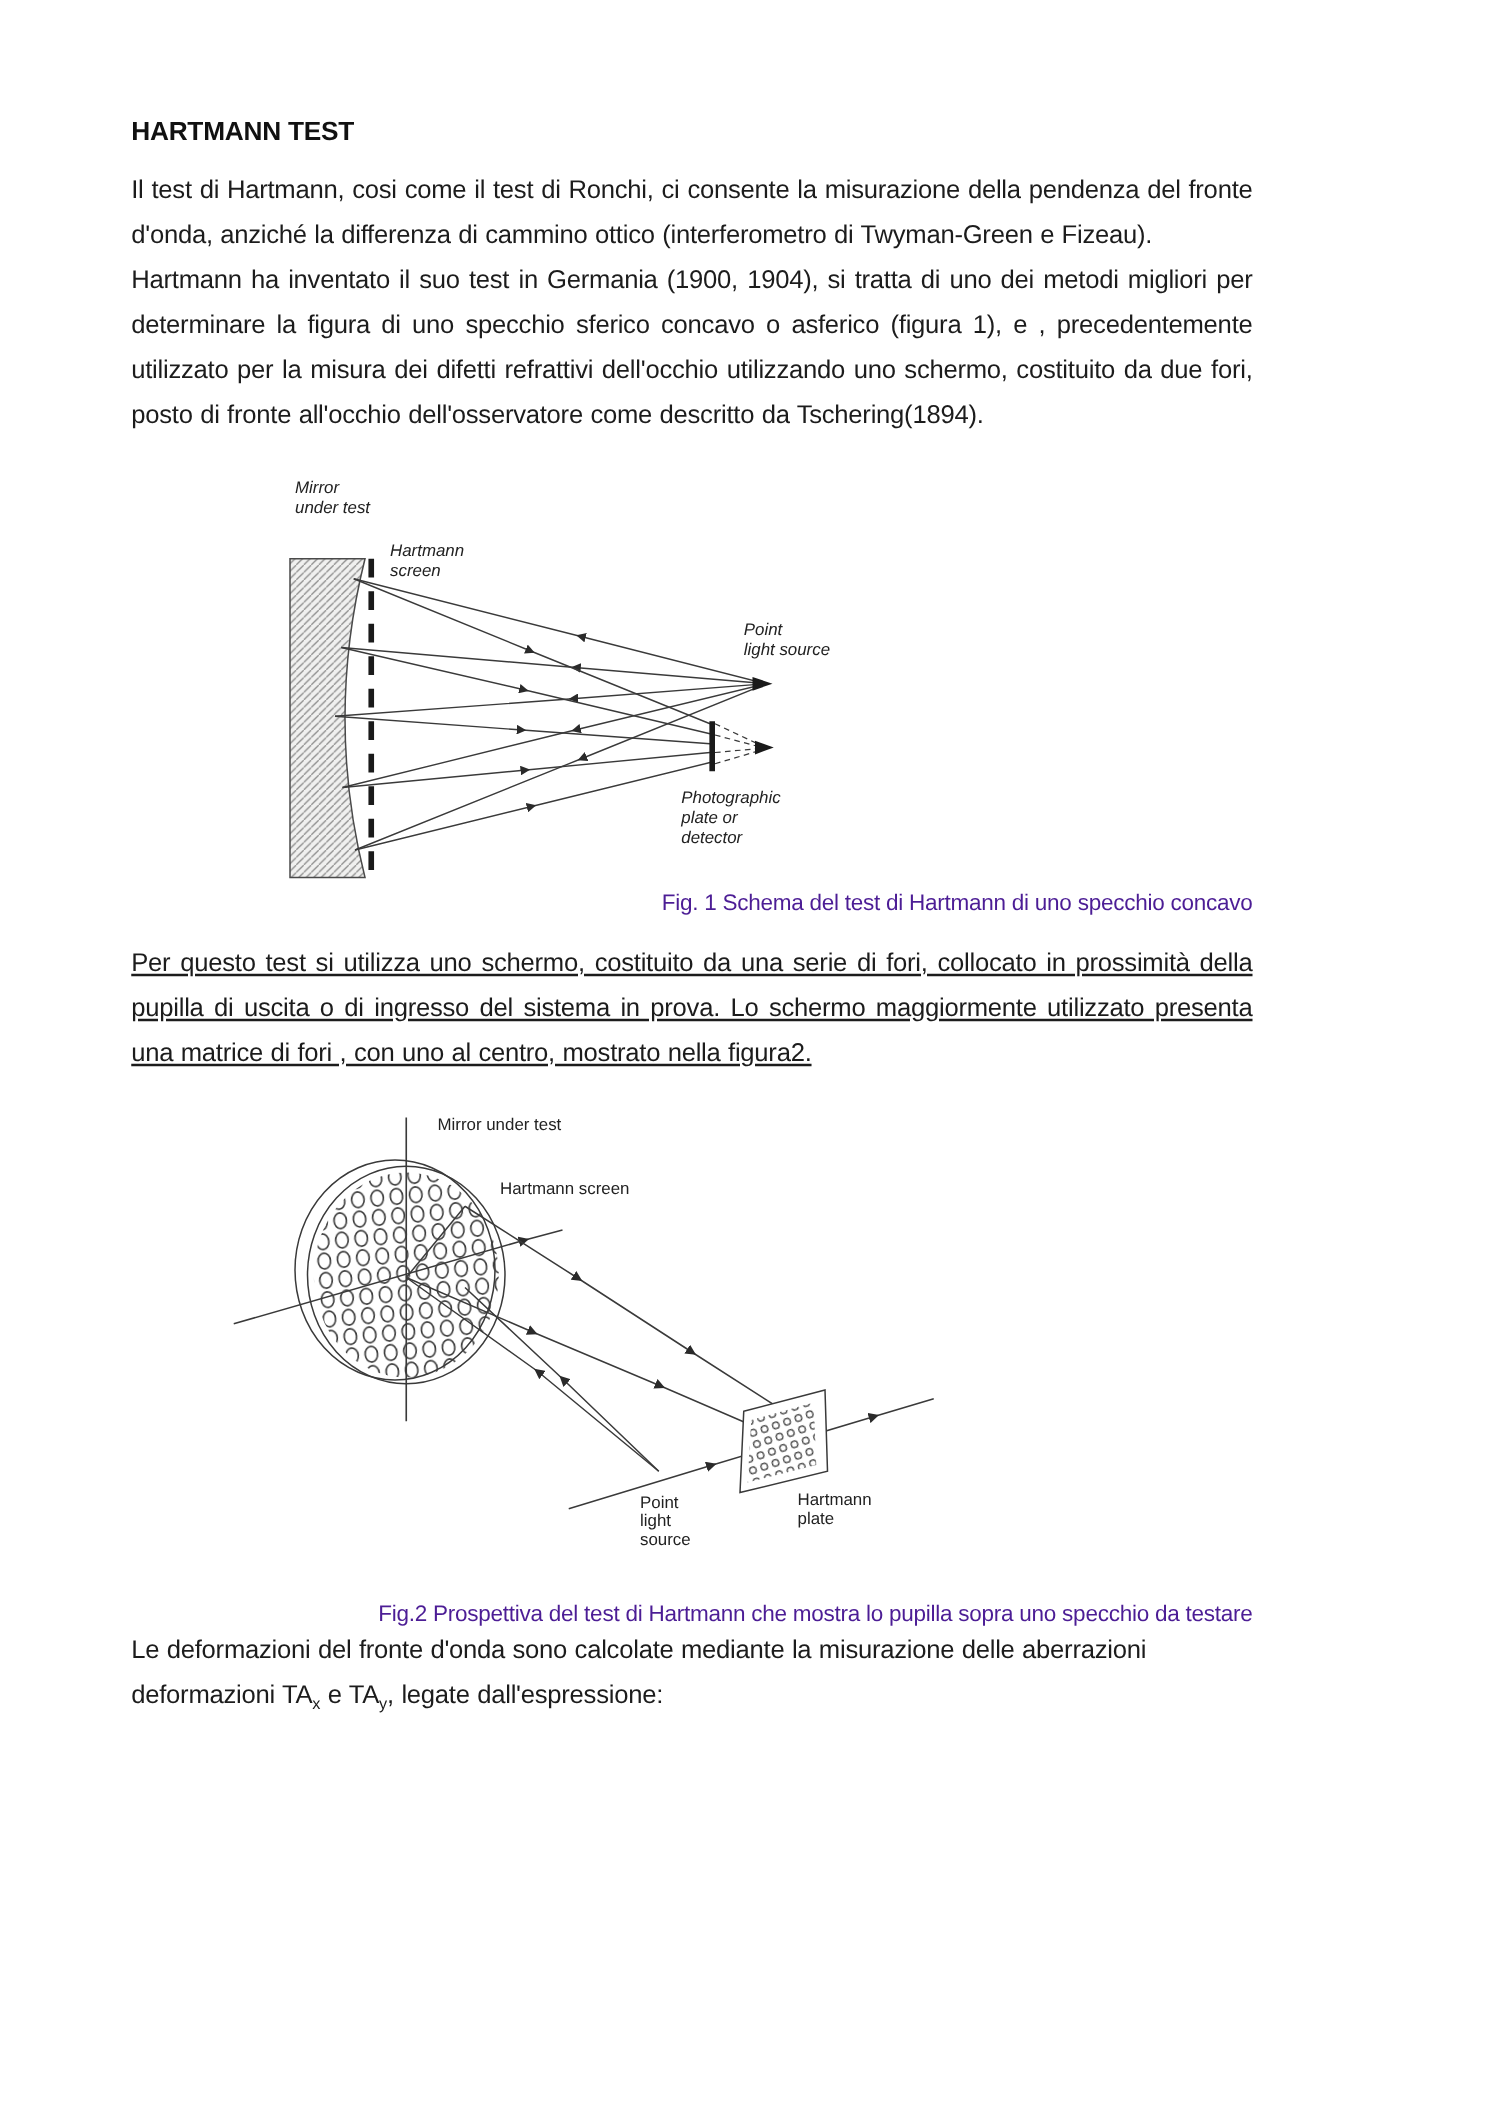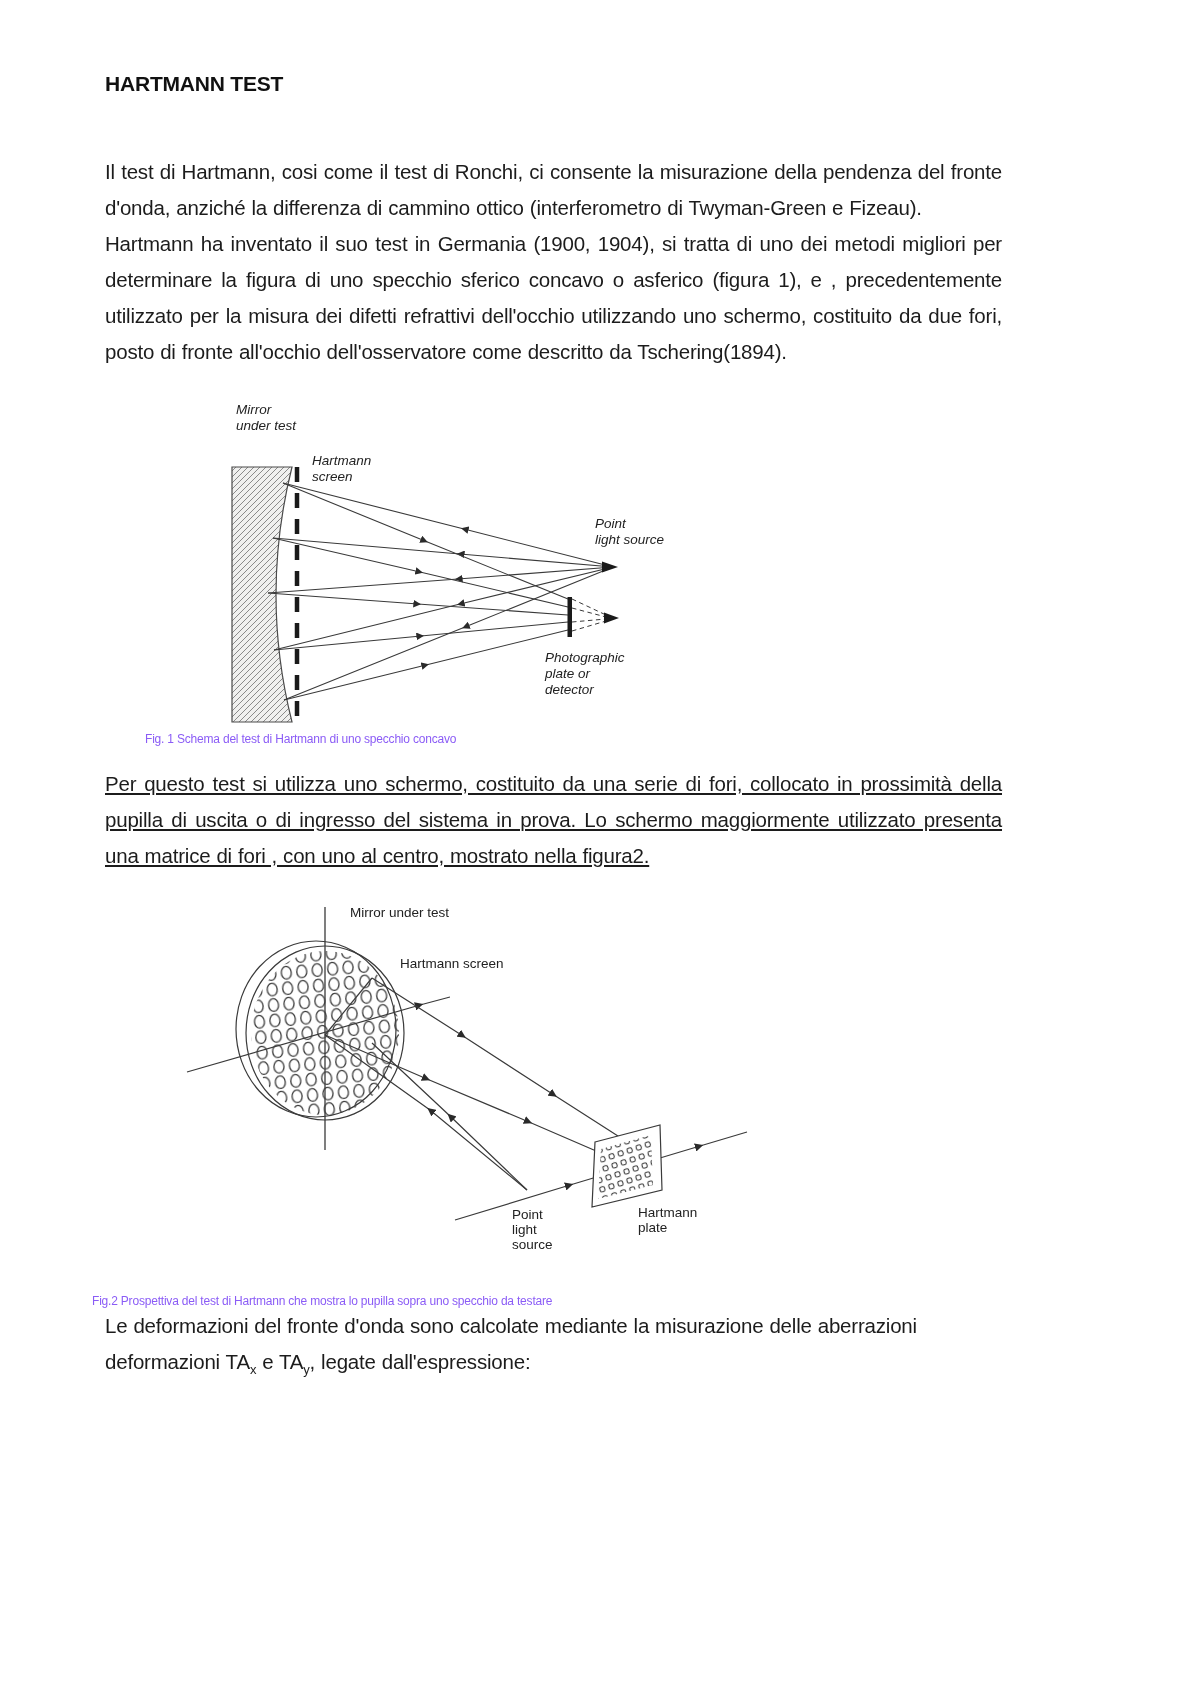--- a/index.html
+++ b/index.html
@@ -2,31 +2,31 @@
 <html><head>
 <meta charset="utf-8">
 <style>
   html,body{margin:0;padding:0;}
   body{
     width:1200px;height:1698px;background:#ffffff;overflow:hidden;
     font-family:"Liberation Sans","DejaVu Sans",sans-serif;color:#1c1c1c;
   }
   .content{margin-left:105px;width:897px;}
   h1.doc-title{
-    padding-top:72px;margin:0;font-size:21px;font-weight:700;
+    padding-top:94px;margin:0;font-size:21px;font-weight:700;
     letter-spacing:-0.2px;color:#111;
   }
   p.body-par{
     margin:0;font-size:20.5px;line-height:36px;text-align:justify;
     letter-spacing:-0.2px;word-spacing:0.5px;
   }
-  p.first{margin-top:58px;}
+  p.first{margin-top:16px;}
   sub{font-size:13px;line-height:0;}
   .fig-caption{
-    font-size:12px;letter-spacing:-0.2px;color:#8b5cf6;text-align:left;
+    font-size:18px;letter-spacing:-0.2px;color:#4c1d95;text-align:right;
   }
   #caption1{margin:2px 0 0 40px;}
   #caption2{margin:16px 0 0 -8px;}
   .figure-wrap{display:block;}
   svg{display:block;}
   svg text{font-family:"Liberation Sans","DejaVu Sans",sans-serif;fill:#222;}
   .fig1-label{font-style:italic;font-size:13.5px;}
   .fig2-label{font-size:13.5px;}
 </style>
 </head>

